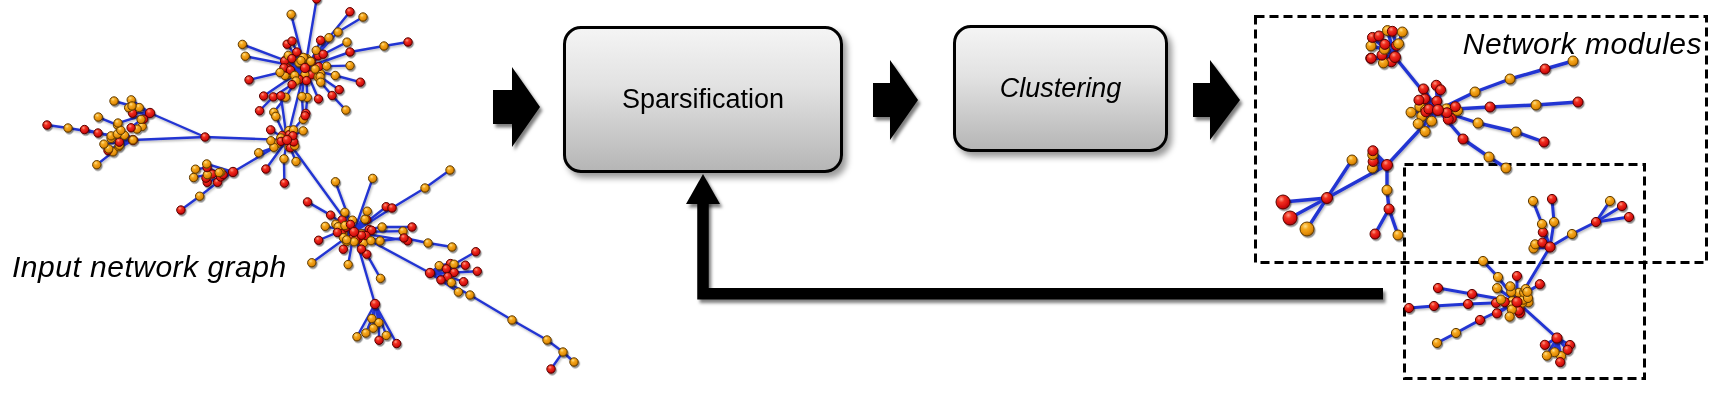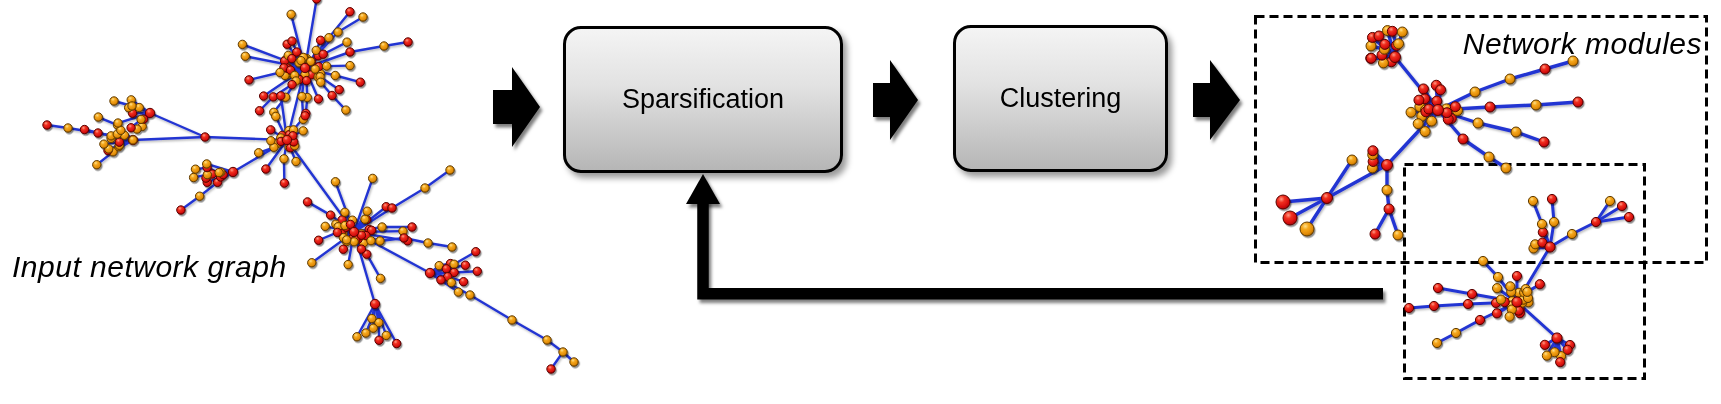--- a/index.html
+++ b/index.html
@@ -16,21 +16,21 @@
   #label-modules{left:1462px;top:27px;width:240px;text-align:right;}
   .stage-box{
     position:absolute;box-sizing:border-box;z-index:3;
     border:3.5px solid #000;border-radius:18px;
     background:linear-gradient(180deg,#f4f4f4 0%,#e2e2e2 40%,#b6b6b6 100%);
     box-shadow:4px 5px 6px rgba(0,0,0,0.40);
     display:flex;align-items:center;justify-content:center;
     font-size:27px;color:#000;
   }
   #box-sparsification{left:563px;top:26px;width:280px;height:147px;text-align:center;}
-  #box-clustering{left:953px;top:25px;width:215px;height:147px;}
+  #box-clustering{left:953px;top:25px;width:215px;height:127px;font-style:italic;}
 </style>
 </head>
 <body>
 
 <div class="diagram">
 
   <svg width="1721" height="404" viewBox="0 0 1721 404">
     <defs>
       <radialGradient id="grad-red" cx="0.38" cy="0.3" r="0.8">
         <stop offset="0" stop-color="#ff9a85"></stop>

